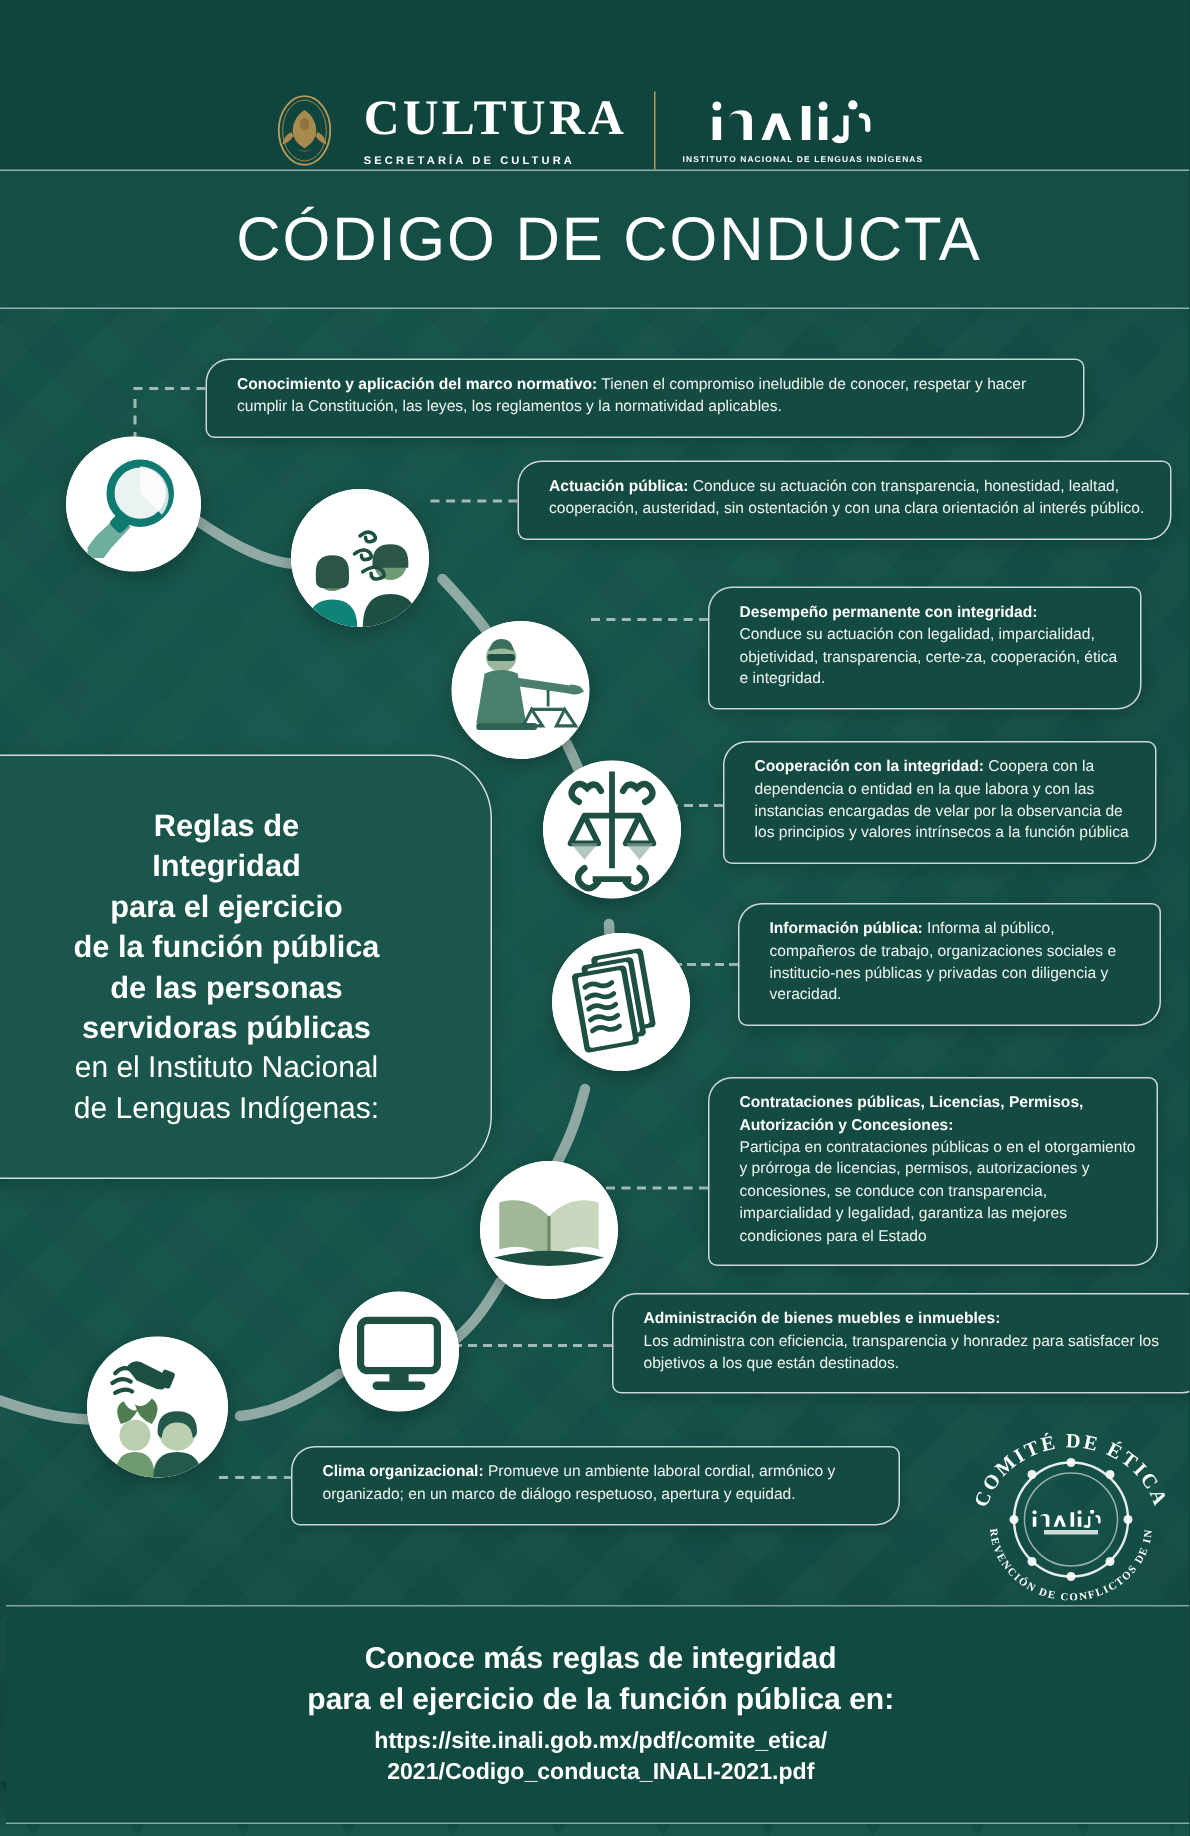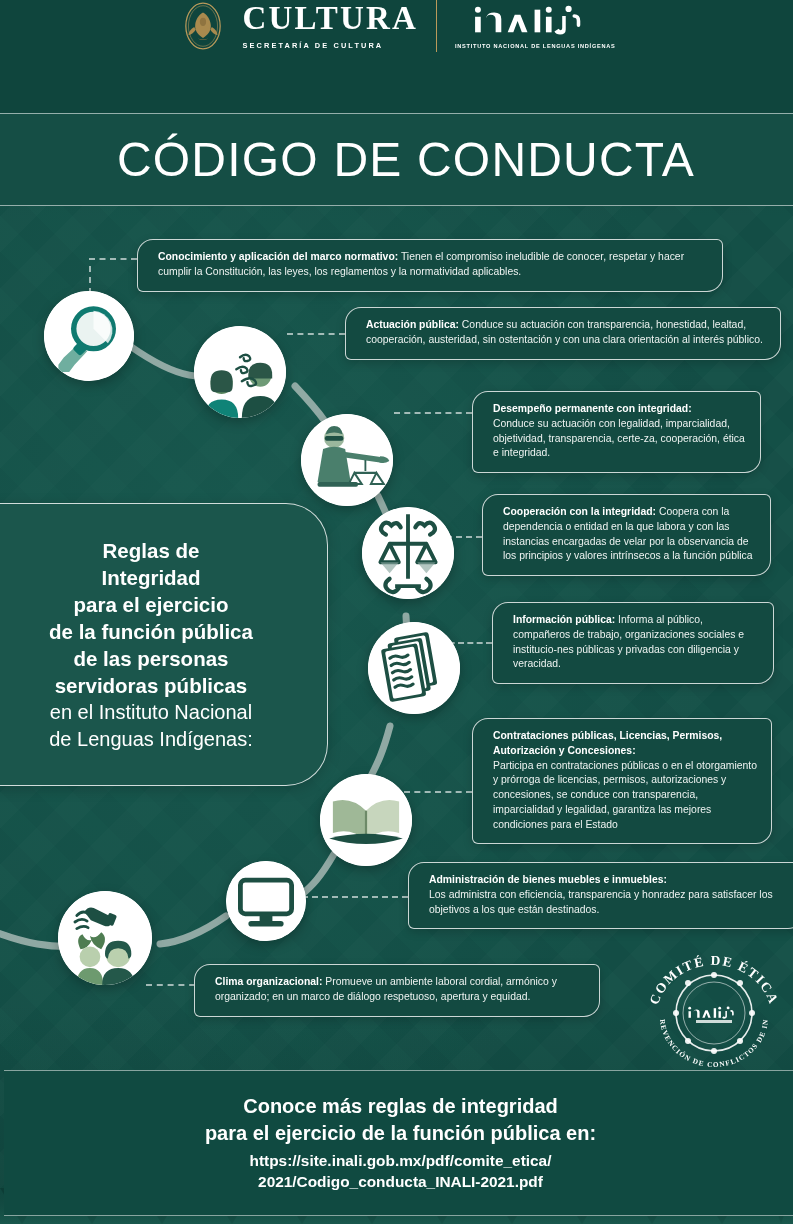--- a/index.html
+++ b/index.html
@@ -33,21 +33,21 @@
     background:
       radial-gradient(ellipse at 30% 45%, rgba(28,96,85,.55) 0%, rgba(16,70,62,0) 62%),
       linear-gradient(180deg, rgba(9,48,42,.25) 0%, rgba(9,48,42,0) 18%, rgba(9,48,42,0) 82%, rgba(9,48,42,.35) 100%);
     pointer-events:none;
   }
 
   
   .header{
     position:absolute; left:0; top:0; width:793px; height:113px;
     background:#0f453d;
-    display:flex; align-items:flex-start; justify-content:center;
+    display:flex; align-items:flex-end; justify-content:center;
     z-index:6;
   }
   .logos{ display:flex; align-items:center; gap:18px; }
   .cultura{ display:flex; align-items:center; gap:13px; }
   .eagle{ width:52px; height:52px; flex:0 0 auto; }
   .cultura-type{ display:flex; flex-direction:column; align-items:flex-start; }
   .cultura-word{
     font-family:"Liberation Serif", serif;
     font-weight:700; font-size:33px; letter-spacing:2.2px;
     line-height:1; color:#fff;
@@ -67,21 +67,21 @@
   
   .title-band{
     position:absolute; left:0; top:113px; width:793px; height:93px;
     background:#154e45;
     border-top:1px solid rgba(255,255,255,.55);
     border-bottom:1px solid rgba(255,255,255,.55);
     display:flex; align-items:center; justify-content:center;
     z-index:6;
   }
   .title-band h1{
-    font-size:48px; font-weight:400; letter-spacing:1.2px; color:#fff;margin-left:19px;
+    font-size:41px; font-weight:400; letter-spacing:1.2px; color:#fff;margin-left:19px;
   }
 
   
   .body-area{
     position:absolute; left:0; top:206px; width:793px; height:864px;
     z-index:3;
   }
 
   
   .connectors{ position:absolute; left:0; top:0; width:793px; height:864px; pointer-events:none; }

